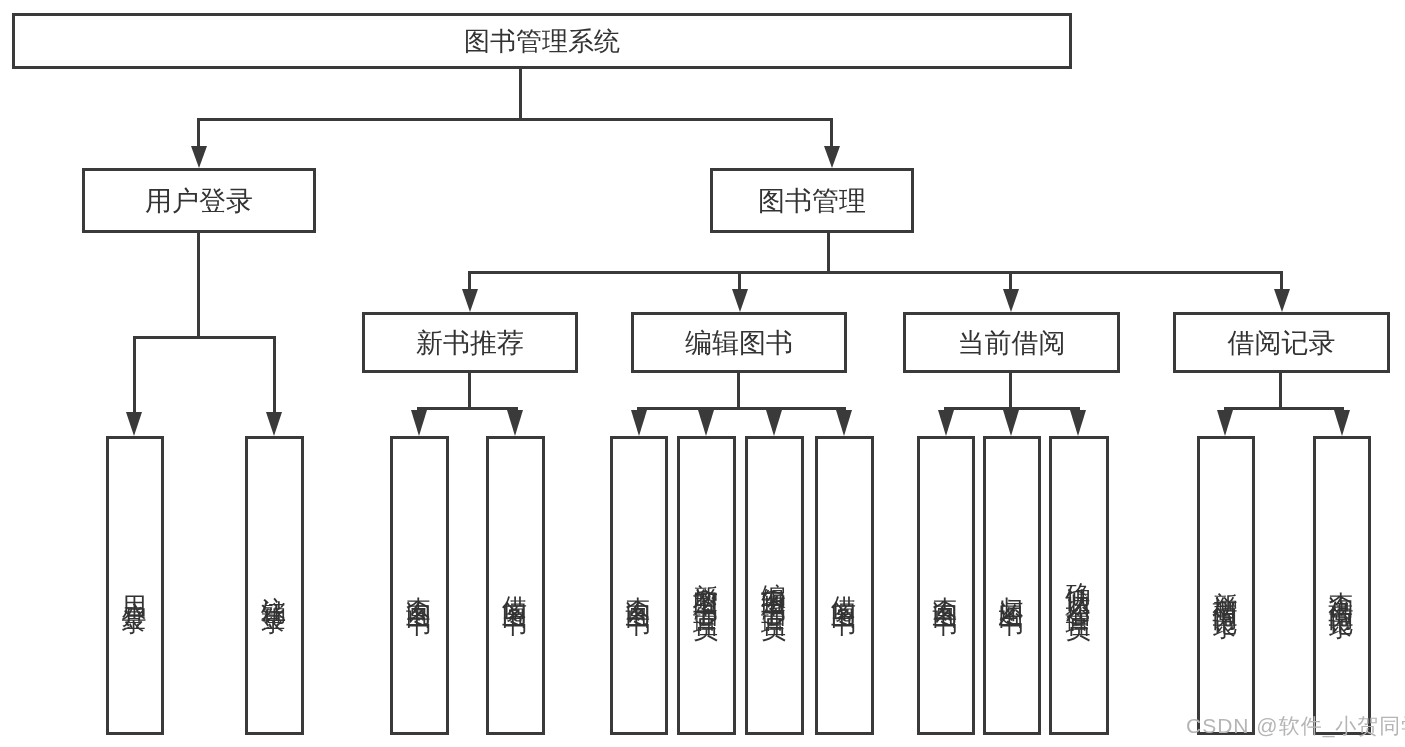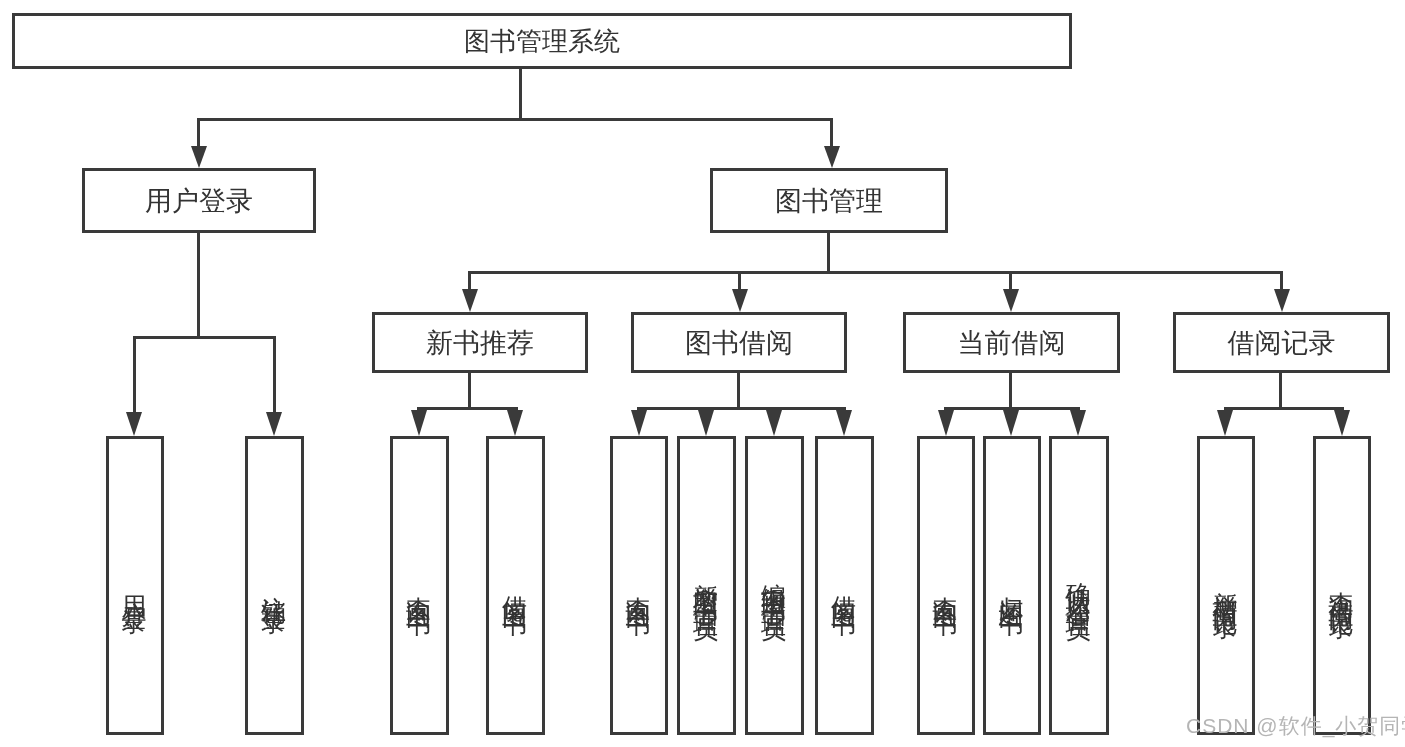--- a/index.html
+++ b/index.html
@@ -43,42 +43,42 @@
   <div class="box title" style="left:12px; top:13px; width:1060px; height:56px;">图书管理系统</div>
 
   <div class="vline" style="left:519px; top:69px; width:3px; height:49px;"></div>
   <div class="hline" style="left:197px; top:118px; width:636px; height:3px;"></div>
   <div class="vline" style="left:197px; top:121px; width:3px; height:27px;"></div>
   <div class="vline" style="left:830px; top:121px; width:3px; height:27px;"></div>
   <div class="arrow ah22" style="left:191px; top:146px;"></div>
   <div class="arrow ah22" style="left:824px; top:146px;"></div>
 
   <div class="box" style="left:82px; top:168px; width:234px; height:65px;">用户登录</div>
-  <div class="box" style="left:710px; top:168px; width:238px; height:65px;">图书管理</div>
+  <div class="box" style="left:710px; top:168px; width:204px; height:65px;">图书管理</div>
 
   <div class="vline" style="left:197px; top:233px; width:3px; height:103px;"></div>
   <div class="hline" style="left:133px; top:336px; width:143px; height:3px;"></div>
   <div class="vline" style="left:133px; top:339px; width:3px; height:73px;"></div>
   <div class="vline" style="left:273px; top:339px; width:3px; height:73px;"></div>
   <div class="arrow ah24" style="left:126px; top:412px;"></div>
   <div class="arrow ah24" style="left:266px; top:412px;"></div>
 
   <div class="vline" style="left:827px; top:233px; width:3px; height:38px;"></div>
   <div class="hline" style="left:468px; top:271px; width:815px; height:3px;"></div>
   <div class="vline" style="left:468px; top:274px; width:3px; height:16px;"></div>
   <div class="vline" style="left:738px; top:274px; width:3px; height:16px;"></div>
   <div class="vline" style="left:1009px; top:274px; width:3px; height:16px;"></div>
   <div class="vline" style="left:1280px; top:274px; width:3px; height:16px;"></div>
   <div class="arrow ah23" style="left:462px; top:289px;"></div>
   <div class="arrow ah23" style="left:732px; top:289px;"></div>
   <div class="arrow ah23" style="left:1003px; top:289px;"></div>
   <div class="arrow ah23" style="left:1274px; top:289px;"></div>
 
-  <div class="box" style="left:372px; top:312px; width:216px; height:61px;text-align:right;">新书推荐</div>
-  <div class="box" style="left:631px; top:312px; width:216px; height:61px;">图书借阅</div>
+  <div class="box" style="left:362px; top:312px; width:216px; height:61px;text-align:right;">新书推荐</div>
+  <div class="box" style="left:631px; top:312px; width:216px; height:61px;">编辑图书</div>
   <div class="box" style="left:1173px; top:312px; width:217px; height:61px;">借阅记录</div>
   <div class="box" style="left:903px; top:312px; width:217px; height:61px;">当前借阅</div>
 
   <div class="vline" style="left:468px; top:373px; width:3px; height:34px;"></div>
   <div class="hline" style="left:417px; top:407px; width:101px; height:3px;"></div>
   <div class="arrow ah26" style="left:411px; top:410px;"></div>
   <div class="arrow ah26" style="left:507px; top:410px;"></div>
 
   <div class="vline" style="left:737px; top:373px; width:3px; height:34px;"></div>
   <div class="hline" style="left:637px; top:407px; width:209px; height:3px;"></div>

